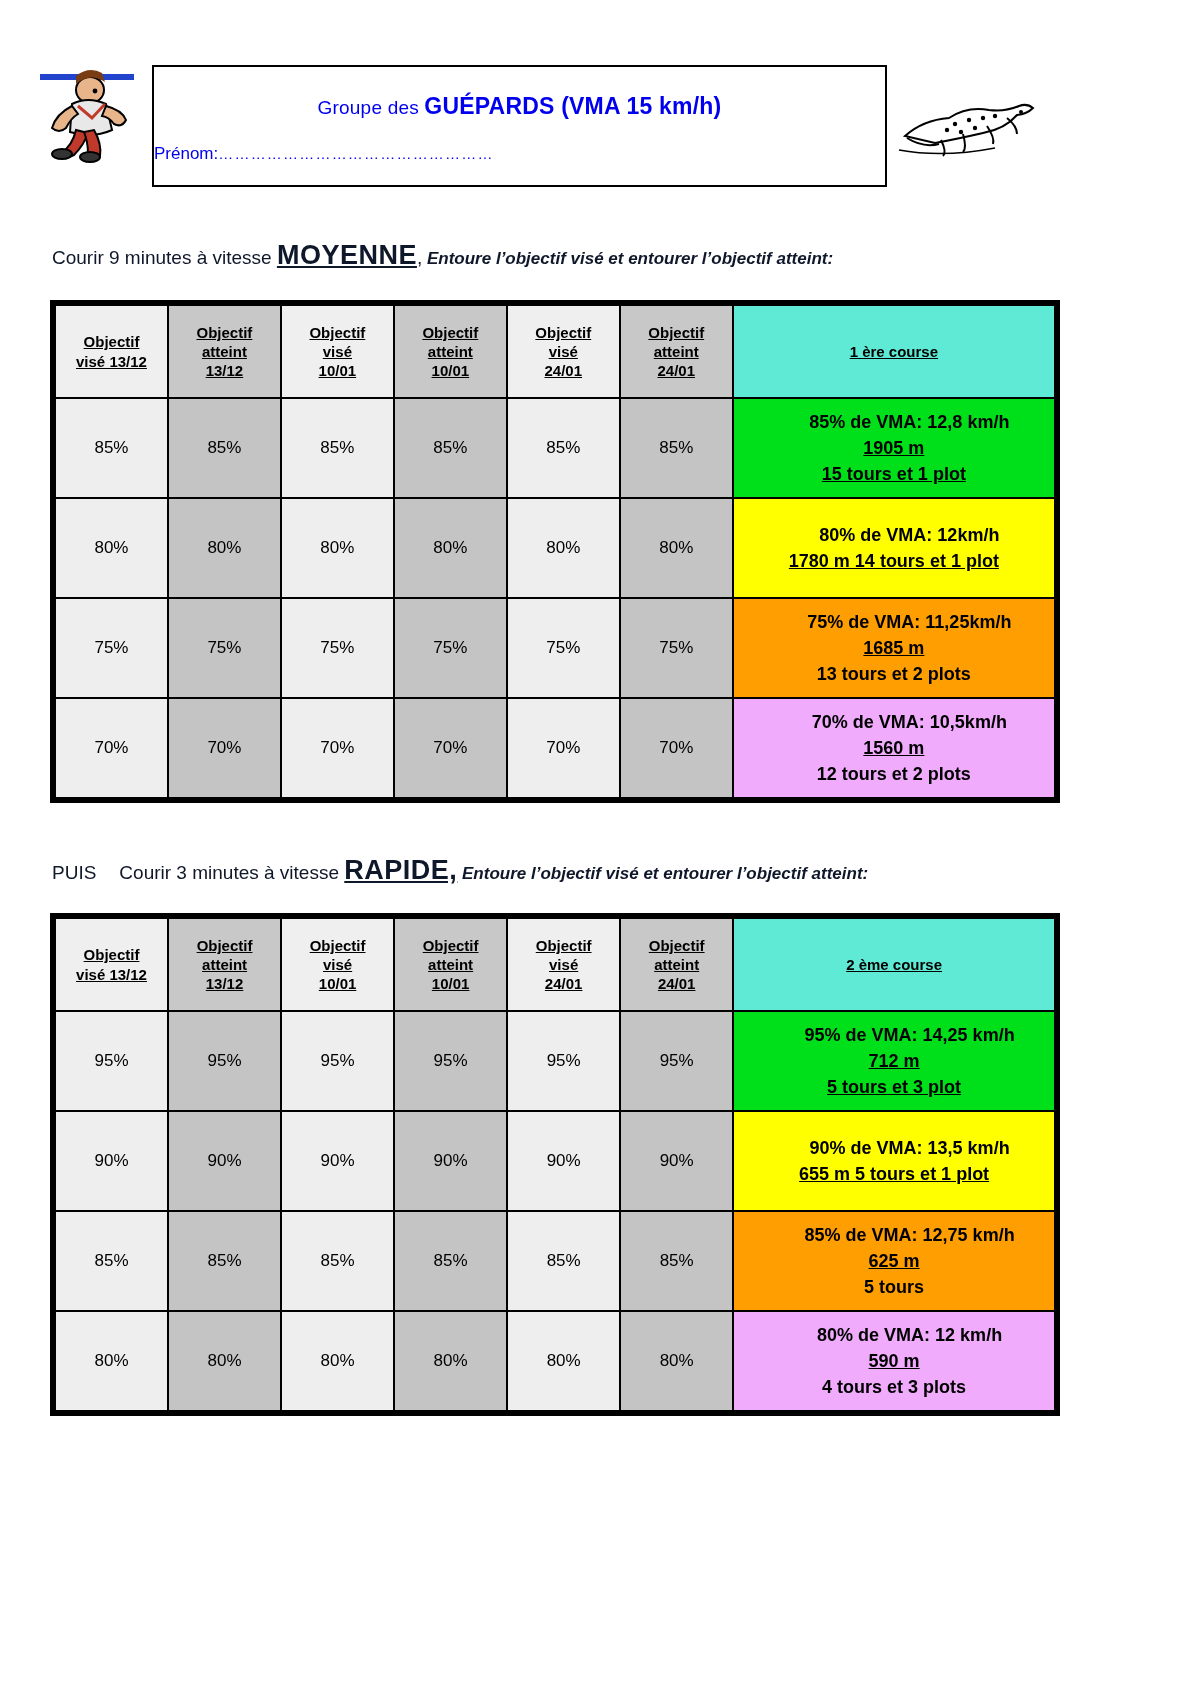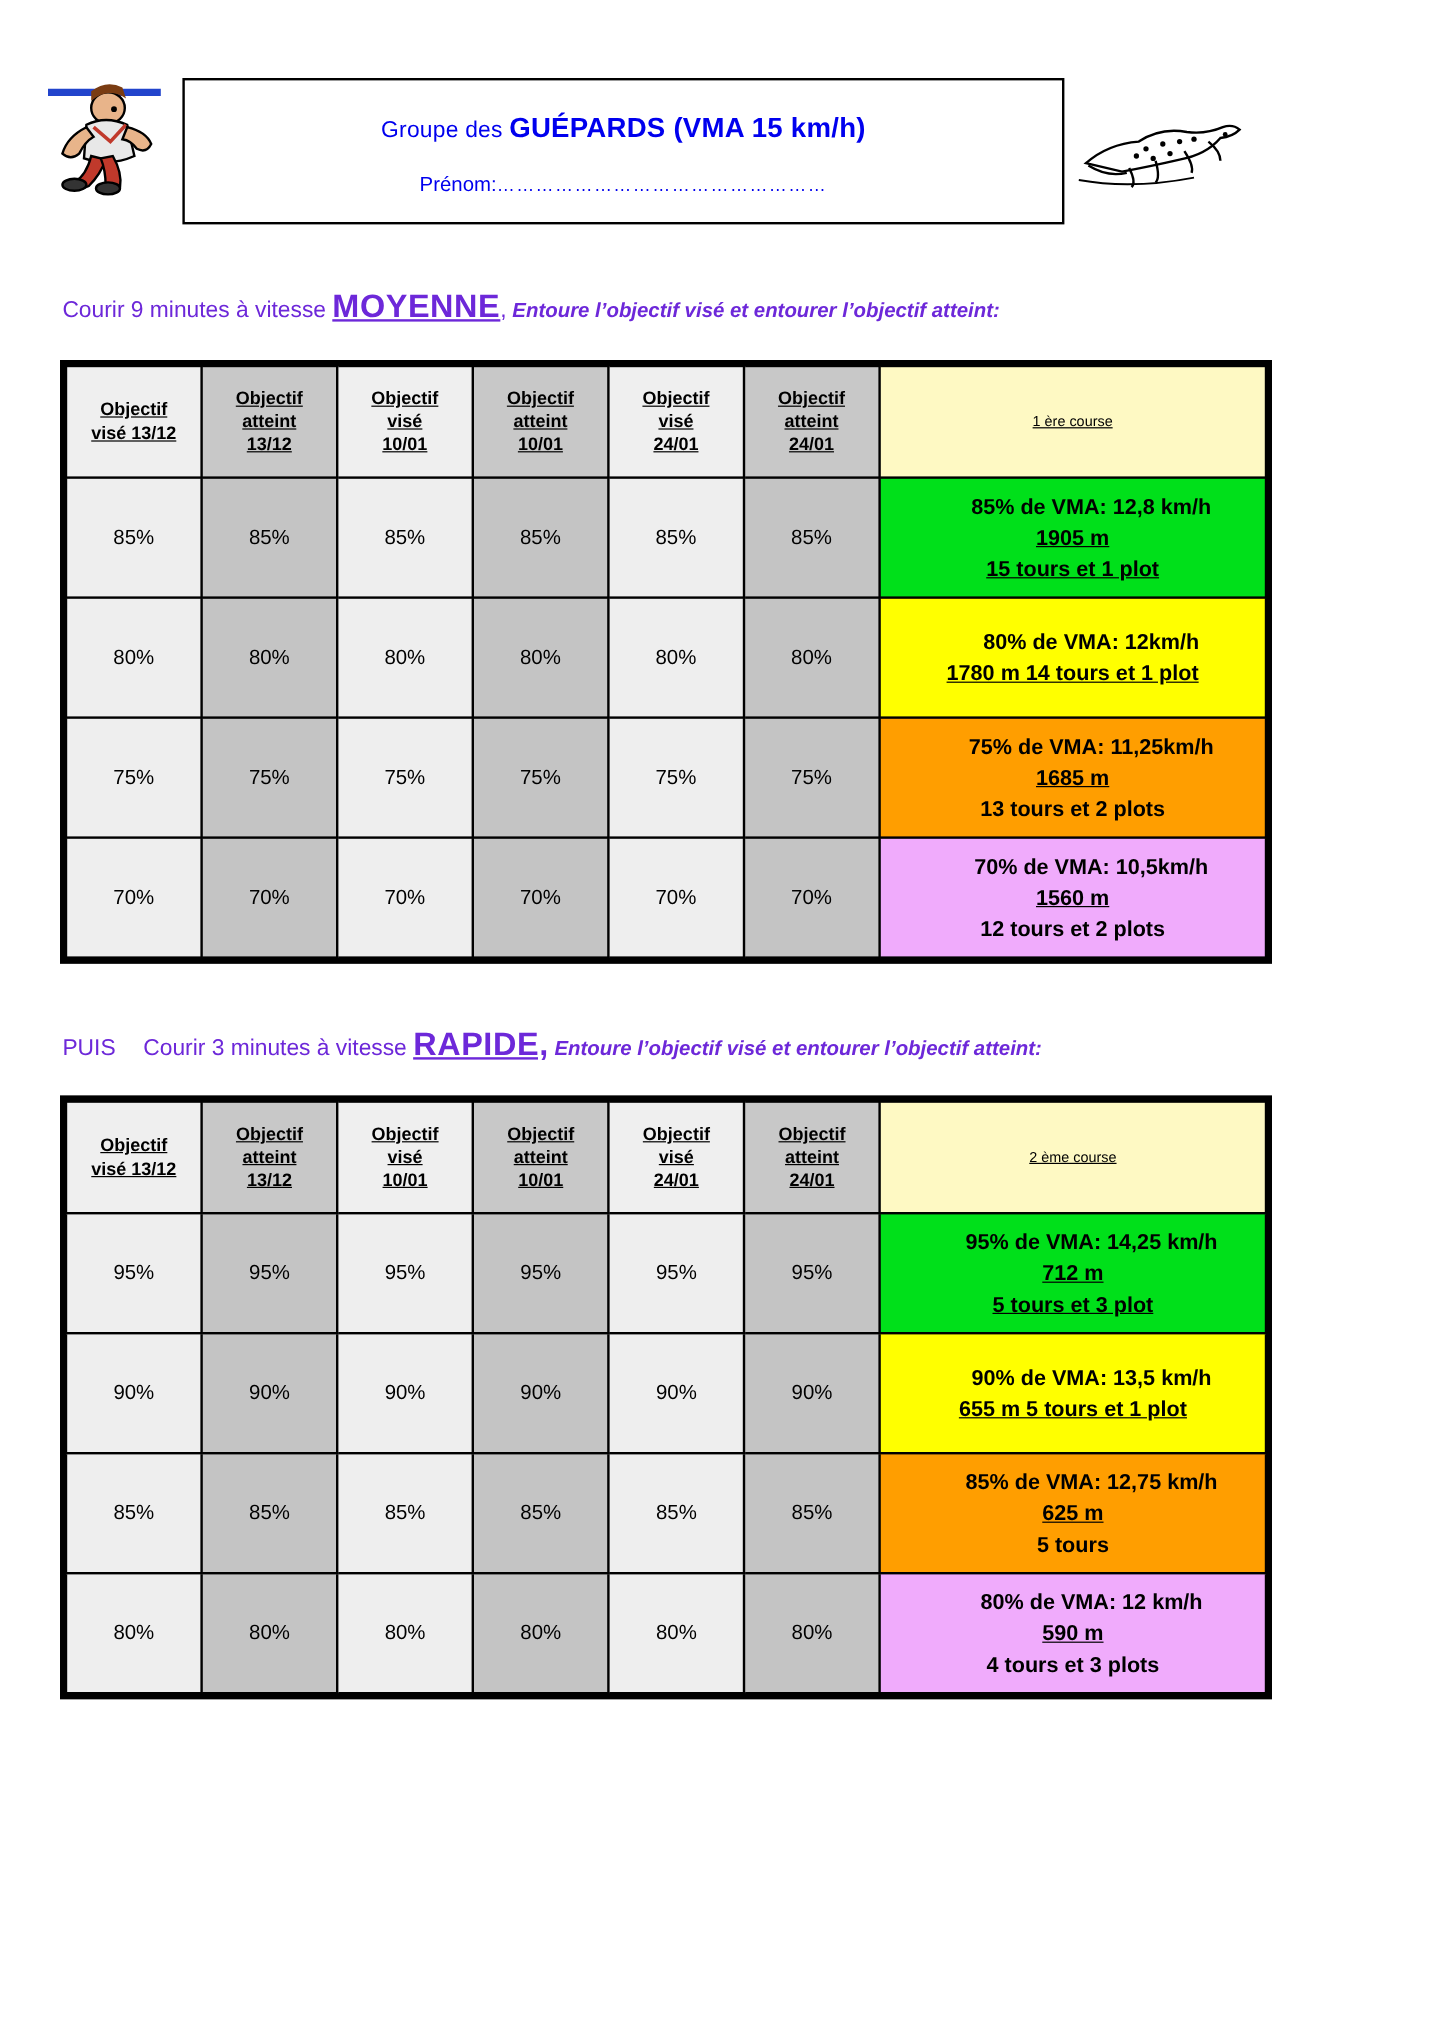--- a/index.html
+++ b/index.html
@@ -31,34 +31,34 @@
   .title-line {
     text-align:center;
     color:#0000ee;
     margin-top:26px;
     font-size:21px;
     letter-spacing:.2px;
   }
   .title-line .grp { font-weight:normal; font-size:19px; }
   .title-line .strong { font-weight:bold; font-size:23px; }
   .prenom-line {
-    text-align:center;
+    text-align:left;
     color:#0000ee;
     margin-top:24px;
     font-size:17px;
   }
   .prenom-line .dots { letter-spacing:1.2px; font-size:15px; }
 
   
   .instr {
     position:absolute;
     left:52px;
     font-size:19px;
     white-space:nowrap;
-    color:#6d28d9;
+    color:#0f172a;
   }
   .instr .pre { font-weight:normal; }
   .instr .big {
     font-size:27px; font-weight:bold; text-decoration:underline;
     letter-spacing:.5px;
   }
   .instr .ital {
     font-style:italic; font-weight:bold; font-size:17px;
   }
   #instr1 { top:240px; }
@@ -88,21 +88,21 @@
   .hdr-cell {
     height:93px;
     font-size:15px;
     font-weight:bold;
     line-height:1.28;
   }
   .hdr-cell u { text-decoration:underline; }
   .hdr-light { background:#efefef; }
   .hdr-dark  { background:#c8c8c8; }
   .hdr-course {
-    background:#fef9c3; font-size:12px; font-weight:normal;
+    background:#5eead4; font-size:15px; font-weight:bold;
   }
 
   .pct-cell {
     height:100px;
     font-size:17px;
     font-weight:normal;
   }
   .pct-light { background:#eeeeee; }
   .pct-dark  { background:#c4c4c4; }
 

